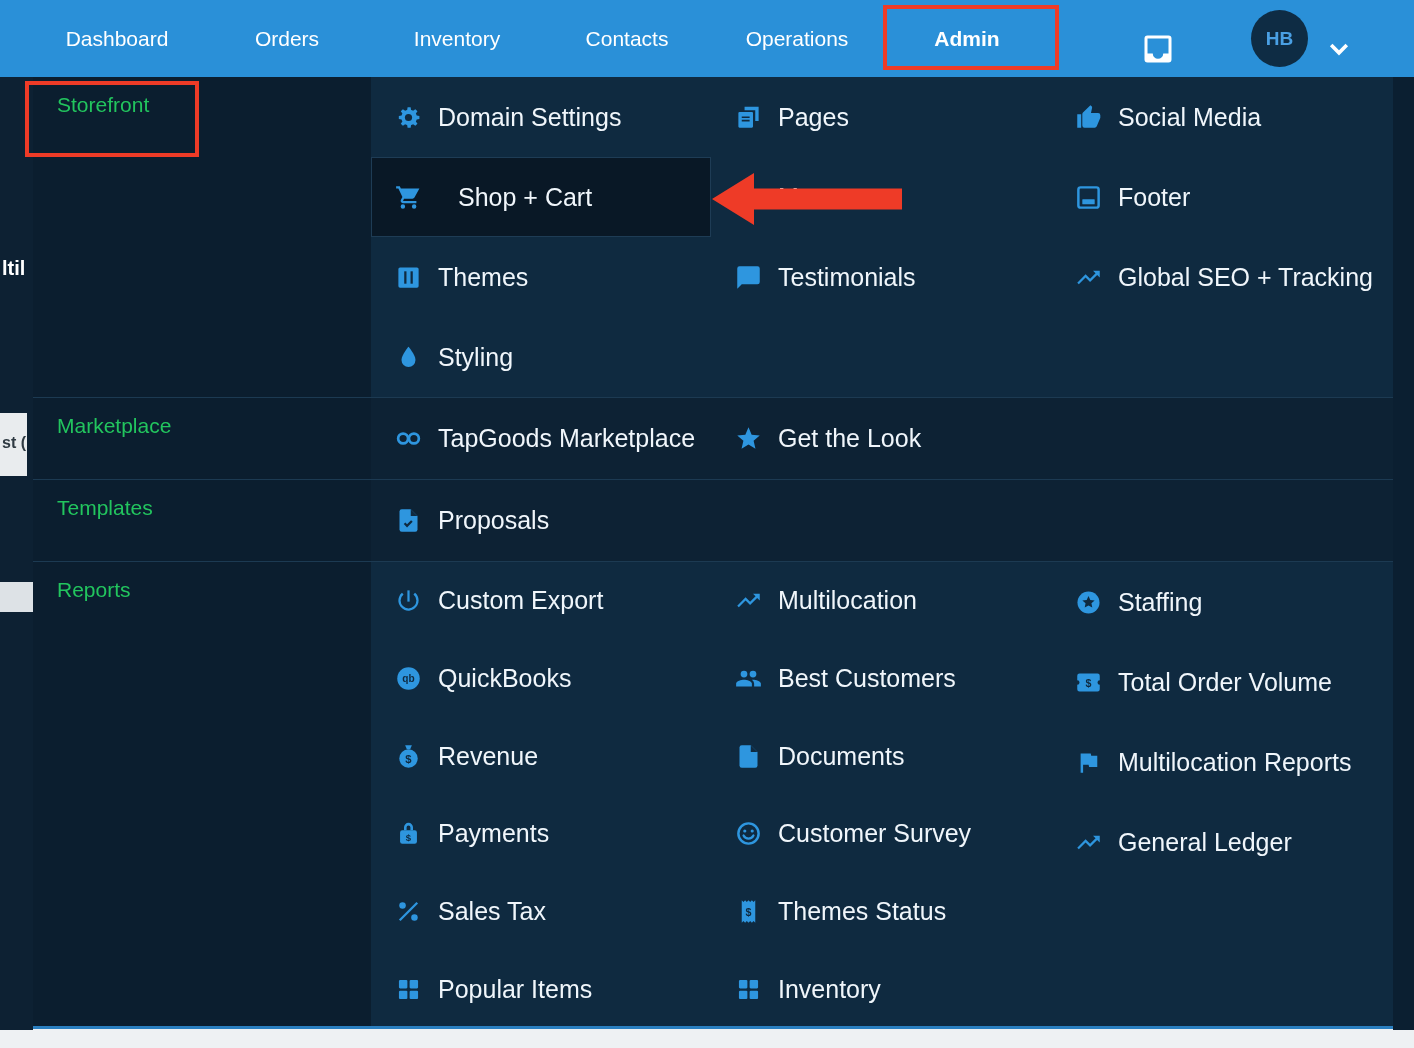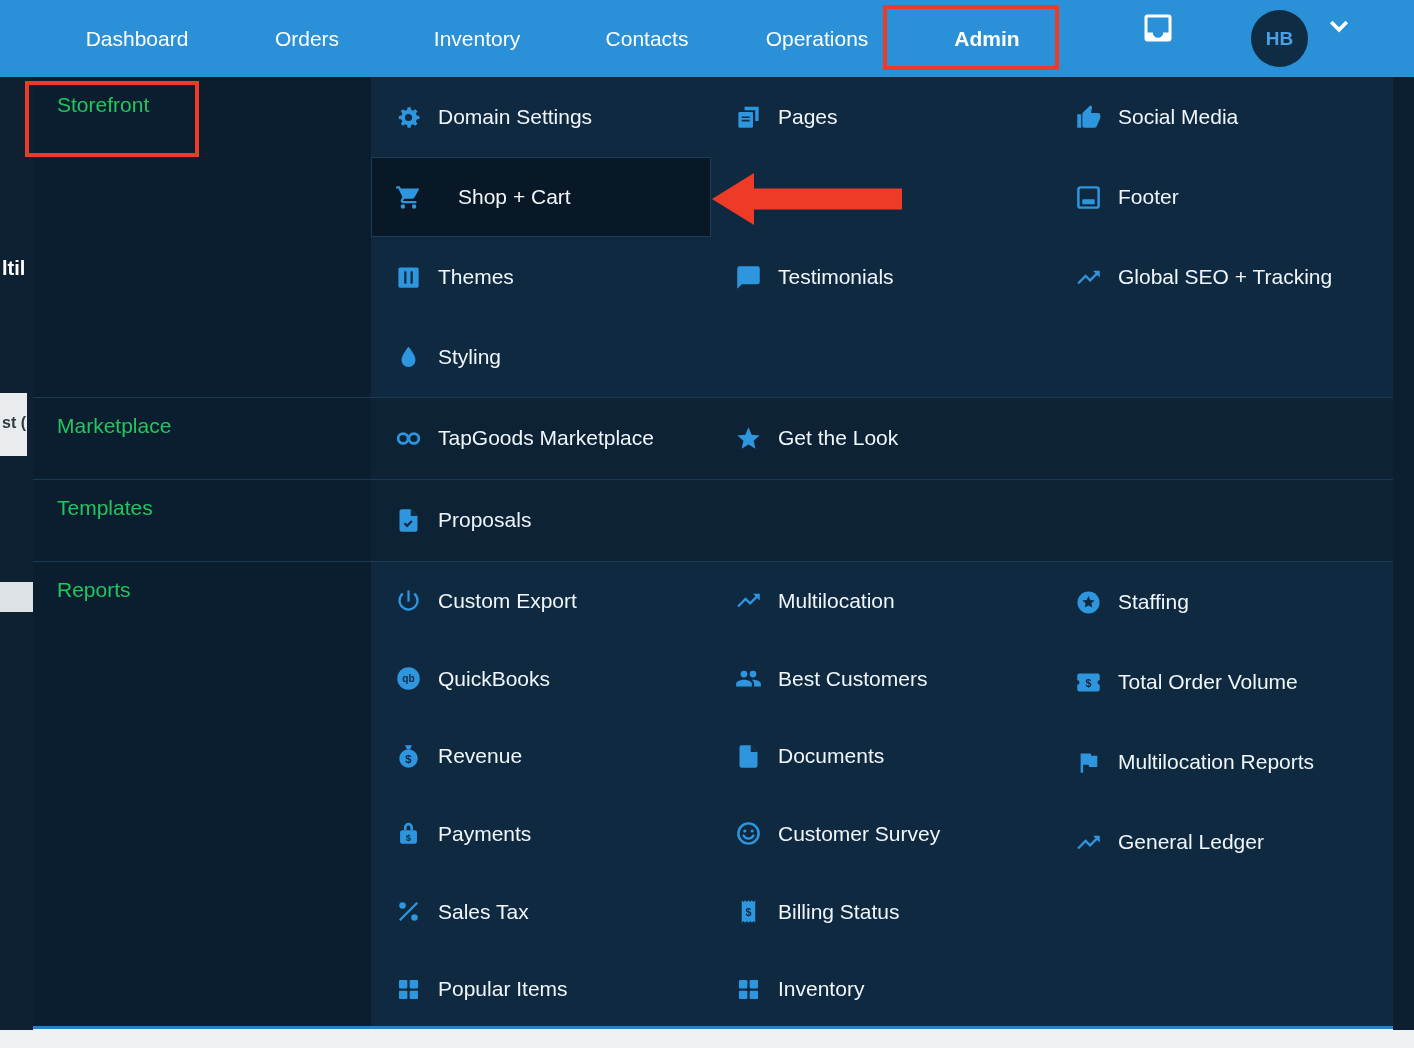--- a/index.html
+++ b/index.html
@@ -23,46 +23,46 @@
   .screen{
     position:relative; width:1414px; height:1048px;
     overflow:hidden; background:#eef1f3;
   }
 
   
   .nav{
     position:absolute; top:0; left:0; width:1414px; height:77px;
     background:var(--nav-blue); display:flex; align-items:center; z-index:5;
   }
-  .nav-items{ display:flex; padding-left:52px; }
+  .nav-items{ display:flex; padding-left:32px; }
   .nav-item{
     width:170px; text-align:center; color:#ffffff; font-size:21px;
     cursor:pointer; white-space:nowrap;
   }
   .nav-item.active{ font-weight:bold; }
-  .nav-right{ margin-left:auto; display:flex; align-items:flex-start; padding-right:58px; }
+  .nav-right{ margin-left:auto; display:flex; align-items:flex-end; padding-right:58px; }
   .nav-inbox{ width:42px; height:36px; color:#ffffff; cursor:pointer; margin-right:72px; }
   .nav-inbox svg{ width:100%; height:100%; }
   .avatar{
     width:57px; height:57px; border-radius:50%; background:#0e2c44;
     color:#4aa0e4; font-weight:bold; font-size:19px;
     display:flex; align-items:center; justify-content:center; cursor:pointer;
   }
   .nav-caret{ width:34px; height:34px; color:#ffffff; cursor:pointer; margin-left:14px; }
   .nav-caret svg{ width:100%; height:100%; }
 
   
   .left-backdrop{
     position:absolute; left:0; top:77px; width:33px; height:953px;
     background:#0d2133; z-index:1; overflow:hidden;
   }
   .bd-text{ position:absolute; top:180px; left:2px; color:#ffffff; font-weight:bold;
     font-size:20px; white-space:nowrap; }
   .bd-white{
-    position:absolute; top:316px; left:0; width:27px; height:63px; background:#e9ecee;
+    position:absolute; top:336px; left:0; width:27px; height:63px; background:#e9ecee;
     color:#2f3a42; font-size:16px; font-weight:bold; padding:21px 0 0 2px; white-space:nowrap;
   }
   .bd-light{ position:absolute; top:505px; left:0; width:33px; height:30px; background:#dde2e6; }
   .right-backdrop{
     position:absolute; right:0; top:77px; width:21px; height:953px;
     background:#0b1f31; z-index:1;
   }
 
   
   .mega-menu{
@@ -84,21 +84,21 @@
   }
   .section-content{ flex:1; display:flex; }
   .s-marketplace .section-content, .s-templates .section-content{ background:var(--alt-bg); }
   .menu-col{ width:340px; display:flex; flex-direction:column; flex-shrink:0; }
   .menu-item{
     height:80px; display:flex; align-items:center; gap:16px;
     padding-left:24px; cursor:pointer;
   }
   .mi-icon{ width:27px; height:27px; color:var(--icon-blue); flex-shrink:0; }
   .mi-icon svg{ width:100%; height:100%; }
-  .mi-label{ color:var(--label); font-size:21px; white-space:nowrap; }
+  .mi-label{ color:var(--label); font-size:25px; white-space:nowrap; }
   .mi-highlight{
     background:var(--highlight-bg);
     box-shadow:inset 0 0 0 1px #1e3c55;
     gap:36px;
   }
 
   
   .annotations{ position:absolute; inset:0; z-index:10; pointer-events:none; }
   .anno-rect{ position:absolute; border:4px solid var(--red); }
   .anno-admin{ left:883px; top:5px; width:176px; height:65px; }
@@ -393,21 +393,21 @@
               </span>
               <span class="mi-label">Customer Survey</span>
             </div>
             <div class="menu-item">
               <span class="mi-icon">
                 <svg viewBox="0 0 24 24" fill="currentColor">
                   <path d="M6 2l1.5 1.5L9 2l1.5 1.5L12 2l1.5 1.5L15 2l1.5 1.5L18 2v20l-1.5-1.5L15 22l-1.5-1.5L12 22l-1.5-1.5L9 22l-1.5-1.5L6 22z"></path>
                   <text x="12" y="15.6" text-anchor="middle" font-size="9.5" font-weight="bold" fill="#0f2a40">$</text>
                 </svg>
               </span>
-              <span class="mi-label">Billing Status</span>
+              <span class="mi-label">Themes Status</span>
             </div>
             <div class="menu-item">
               <span class="mi-icon">
                 <svg viewBox="0 0 24 24" fill="currentColor">
                   <rect x="3.5" y="3.5" width="7.5" height="7.5" rx="1"></rect>
                   <rect x="13" y="3.5" width="7.5" height="7.5" rx="1"></rect>
                   <rect x="3.5" y="13" width="7.5" height="7.5" rx="1"></rect>
                   <rect x="13" y="13" width="7.5" height="7.5" rx="1"></rect>
                 </svg>
               </span>

